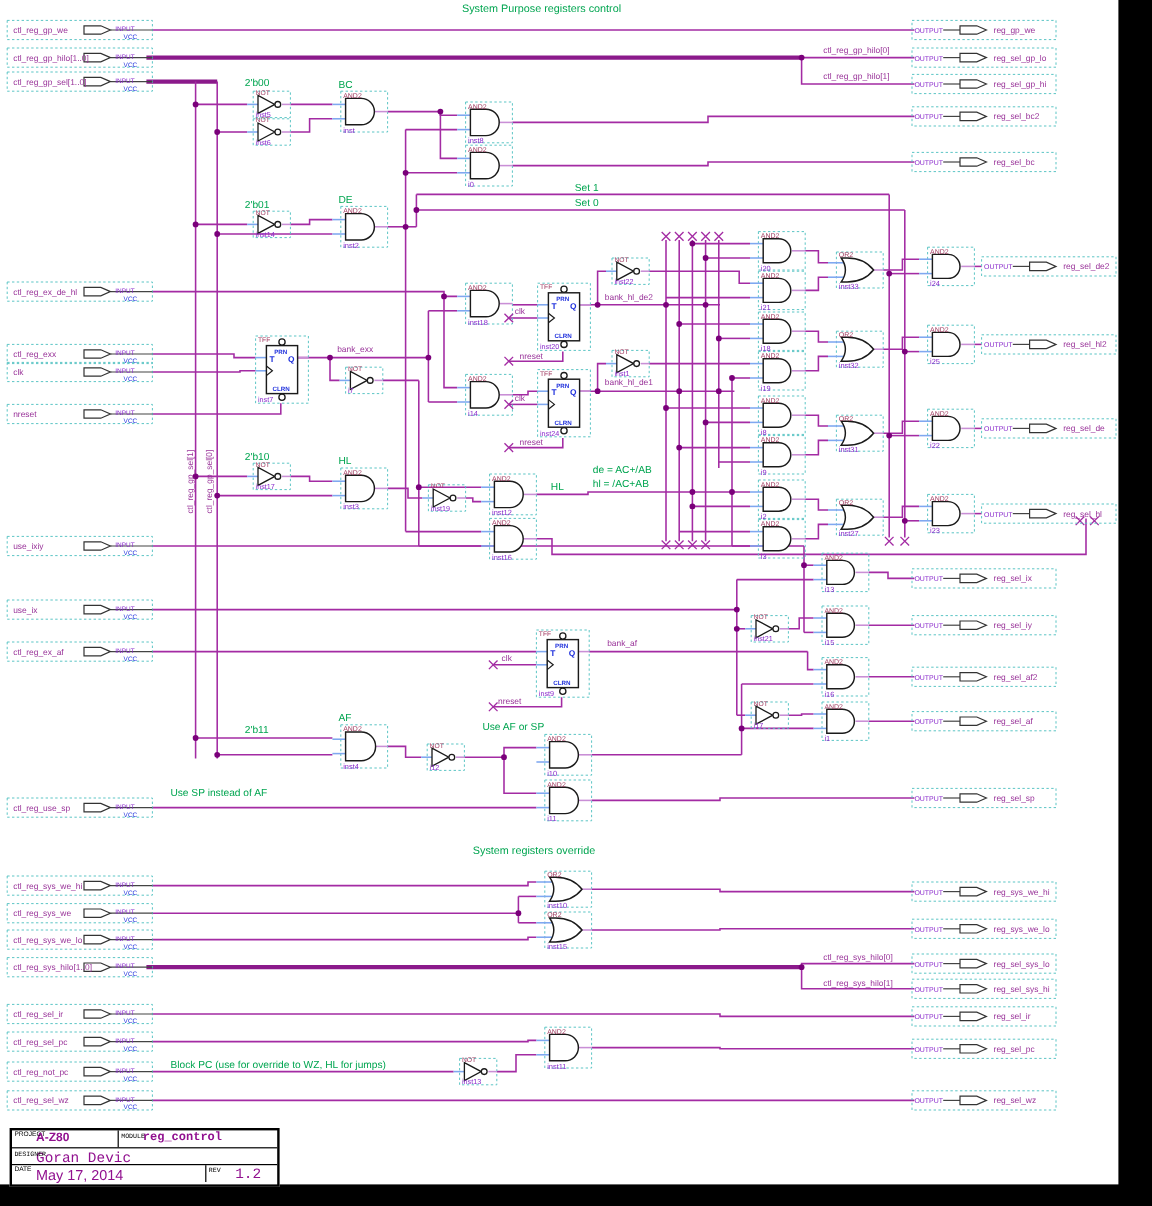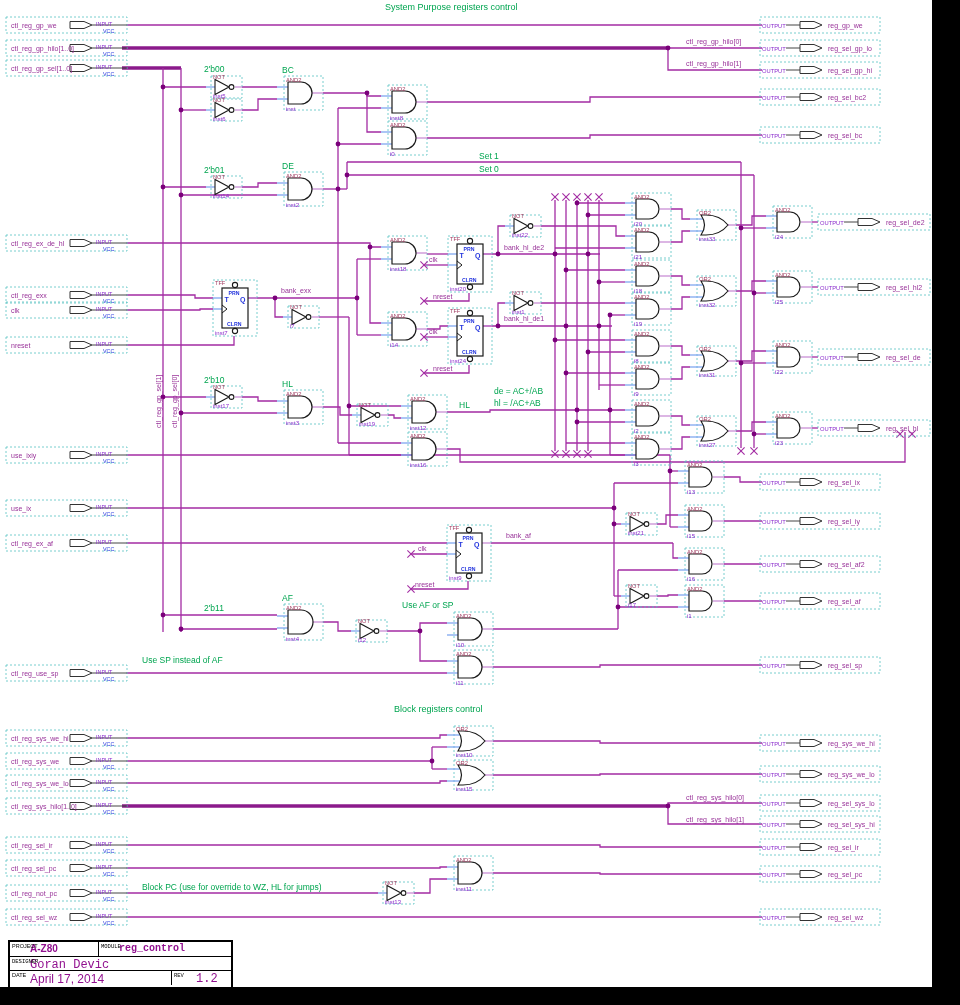--- a/index.html
+++ b/index.html
@@ -885,21 +885,21 @@
       <text x="429" y="334" font-size="7" fill="#993399" font-family="&quot;Liberation Sans&quot;,sans-serif">clk</text>
       <text x="433" y="371" font-size="7" fill="#993399" font-family="&quot;Liberation Sans&quot;,sans-serif">nreset</text>
       <text x="418" y="551" font-size="7" fill="#993399" font-family="&quot;Liberation Sans&quot;,sans-serif">clk</text>
       <text x="415" y="587" font-size="7" fill="#993399" font-family="&quot;Liberation Sans&quot;,sans-serif">nreset</text>
       <text x="686" y="800" font-size="7" fill="#993399" font-family="&quot;Liberation Sans&quot;,sans-serif">ctl_reg_sys_hilo[0]</text>
       <text x="686" y="822" font-size="7" fill="#993399" font-family="&quot;Liberation Sans&quot;,sans-serif">ctl_reg_sys_hilo[1]</text>
       <text x="0" y="0" font-size="7" fill="#993399" font-family="&quot;Liberation Sans&quot;,sans-serif" transform="translate(161,428) rotate(-90)">ctl_reg_gp_sel[1]</text>
       <text x="0" y="0" font-size="7" fill="#993399" font-family="&quot;Liberation Sans&quot;,sans-serif" transform="translate(177,428) rotate(-90)">ctl_reg_gp_sel[0]</text>
     </svg>
   <div class="ttl" style="left:385px;top:2px;">System Purpose registers control</div>
-  <div class="ttl" style="left:394px;top:704px;">Block registers control</div>
+  <div class="ttl" style="left:394px;top:704px;">System registers override</div>
 
   <div id="tblock">
     <div class="row" style="height:14px;">
       <div class="cell" style="width:89px;">
         <span class="lab" style="position:absolute;">PROJECT</span>
         <span class="val big">A-Z80</span>
       </div>
       <div class="cell" style="flex:1;">
         <span class="lab" style="position:absolute;">MODULE</span>
         <span class="val big">reg_control</span>
@@ -907,21 +907,21 @@
     </div>
     <div class="row" style="height:13px;">
       <div class="cell" style="flex:1;">
         <span class="lab" style="position:absolute;">DESIGNER</span>
         <span class="val">Goran Devic</span>
       </div>
     </div>
     <div class="row" style="height:14px;">
       <div class="cell" style="width:162px;">
         <span class="lab" style="position:absolute;">DATE</span>
-        <span class="val">April 17, 2014</span>
+        <span class="val">May 17, 2014</span>
       </div>
       <div class="cell" style="flex:1;">
         <span class="lab" style="position:absolute;">REV</span>
         <span class="val" style="padding-left:22px;">1.2</span>
       </div>
     </div>
   </div>
 </div>
 
 </body></html>

